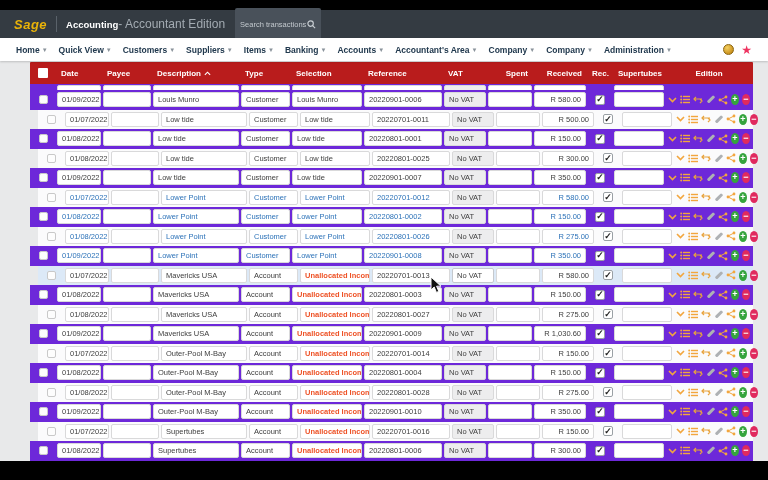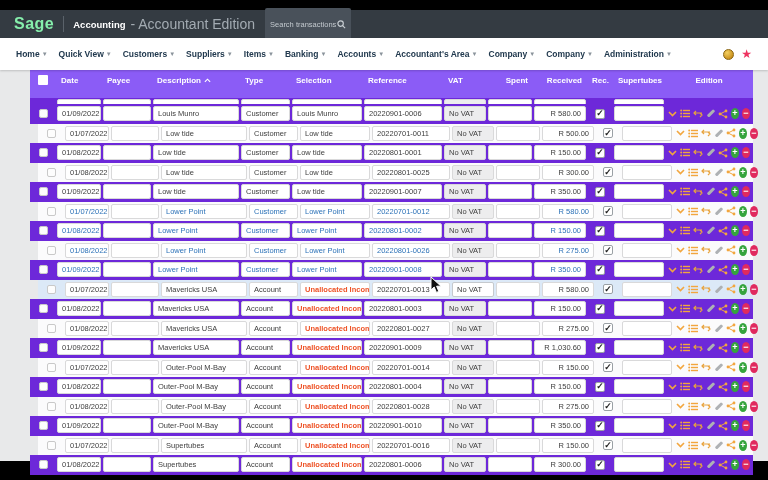--- a/index.html
+++ b/index.html
@@ -3,52 +3,52 @@
 <meta charset="utf-8">
 <style>
   * { margin:0; padding:0; box-sizing:border-box; }
   html,body { width:768px; height:480px; background:#000; overflow:hidden;
               font-family:"Liberation Sans", sans-serif; }
   .stage { position:relative; width:768px; height:480px; background:#000; }
   .app { position:absolute; top:10px; left:0; width:768px; height:451px; background:#e8e9ea; }
 
   
   .topbar { position:relative; height:28px; background:#343b42; display:flex; align-items:center; padding:0 14px; }
-  .logo { color:#86efac; font-weight:bold; font-size:16px; letter-spacing:0.5px; }
+  .logo { color:#eab308; font-weight:bold; font-size:13px; letter-spacing:0.5px; font-style:italic; }
   .topbar-divider { width:1px; height:16px; background:#5a626a; margin:0 9px; }
   .product { color:#fff; font-weight:bold; font-size:9.5px; }
-  .edition { color:#a3abb2; font-size:14px; margin-left:5px; }
+  .edition { color:#a3abb2; font-size:12px; }
   .searchbox { display:flex; align-items:center; background:#49515a; border-radius:2px; height:32px;
                margin-left:10px; padding:0 5px; width:86px; }
   .searchbox input { background:transparent; border:none; outline:none; color:#c3c9ce; font-size:7.5px;
                      width:66px; font-family:"Liberation Sans", sans-serif; }
   .searchbox input::placeholder { color:#c3c9ce; }
   .topbar-right { margin-left:auto; display:flex; align-items:center; gap:8px; }
   .account-name { color:#e8ebee; font-size:8px; }
   .caret { color:#aeb5bb; font-size:6px; margin-left:2px; }
   .tb-icon { color:#d9dde0; font-size:10px; line-height:1; }
   .q-icon { width:11px; height:11px; border:1px solid #d9dde0; border-radius:50%; color:#d9dde0;
             font-size:7px; display:flex; align-items:center; justify-content:center; }
   .avatar { background:#5a6269; color:#fff; font-size:7.5px; font-weight:bold; padding:2px 4px; border-radius:2px; }
 
   
-  .menubar { height:32px; background:#fff; display:flex; align-items:center; padding:0 16px;
+  .menubar { height:23px; background:#fff; display:flex; align-items:center; padding:0 16px;
              box-shadow:0 1px 2px rgba(0,0,0,0.18); position:relative; z-index:3; }
   .menu-item { display:flex; align-items:center; margin-right:11px; cursor:pointer; }
   .menu-item span.lbl { color:#21394e; font-size:8.5px; font-weight:bold; }
   .menu-item span.mcaret { color:#8a939b; font-size:6px; margin-left:2px; }
   .menubar-right { margin-left:auto; display:flex; align-items:center; gap:7px; }
   .coin { width:11px; height:11px; border-radius:50%;
           background:radial-gradient(circle at 35% 30%, #f4d061, #c98f1b 75%); border:1px solid #8a6510; }
   .fav-star { color:#ee3360; font-size:12px; line-height:1; }
 
   
   .table-wrap { position:absolute; top:52px; left:30px; width:723px; }
   .cols { display:grid; grid-template-columns:26px 46px 50px 88px 51px 72px 80px 44px 46px 54px 26px 52px 88px; }
-  .thead { background:#8b5cf6; height:36px; align-items:center; border-radius:1px 1px 0 0; }
+  .thead { background:#b91c1c; height:22px; align-items:center; border-radius:1px 1px 0 0; }
   .th { color:#fff; font-size:8px; font-weight:bold; padding:0 5px; white-space:nowrap; display:flex; align-items:center; }
   .th.right { justify-content:flex-end; }
   .th.center { justify-content:center; }
   .hd-cb { width:10px; height:10px; background:#fff; border-radius:1px; margin:0 auto; }
   .sort-arrow { margin-left:3px; display:inline-flex; }
 
   .row { height:19.5px; align-items:center; }
   .row-shade { background:#6d28d9; }
   .row-plain { background:#fbfbfc;margin-left:8px; }
   .row-highlight { background:#dcE9f7 !important; }

